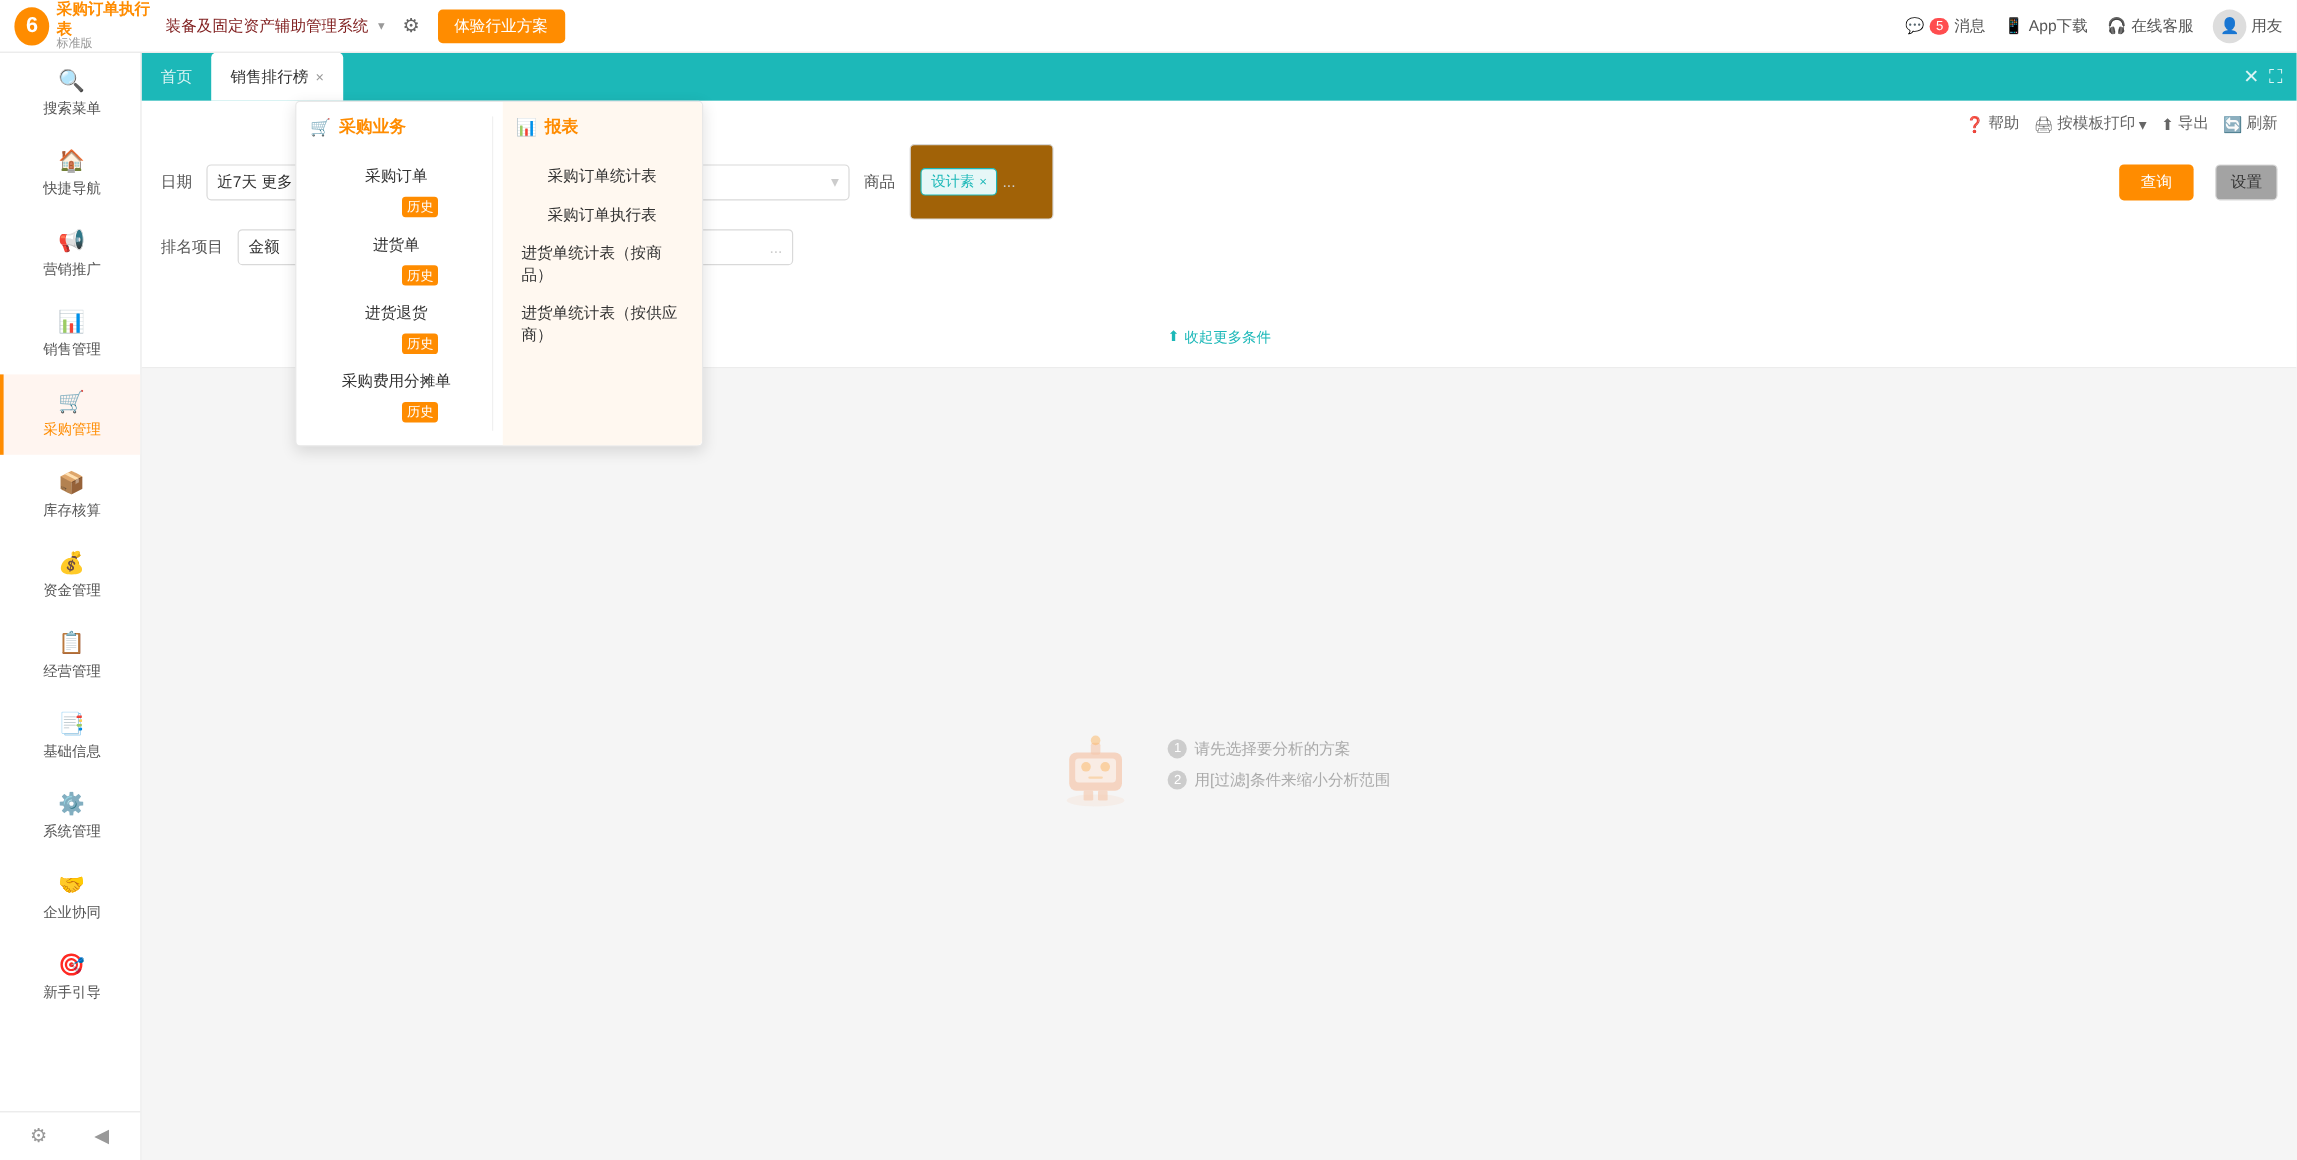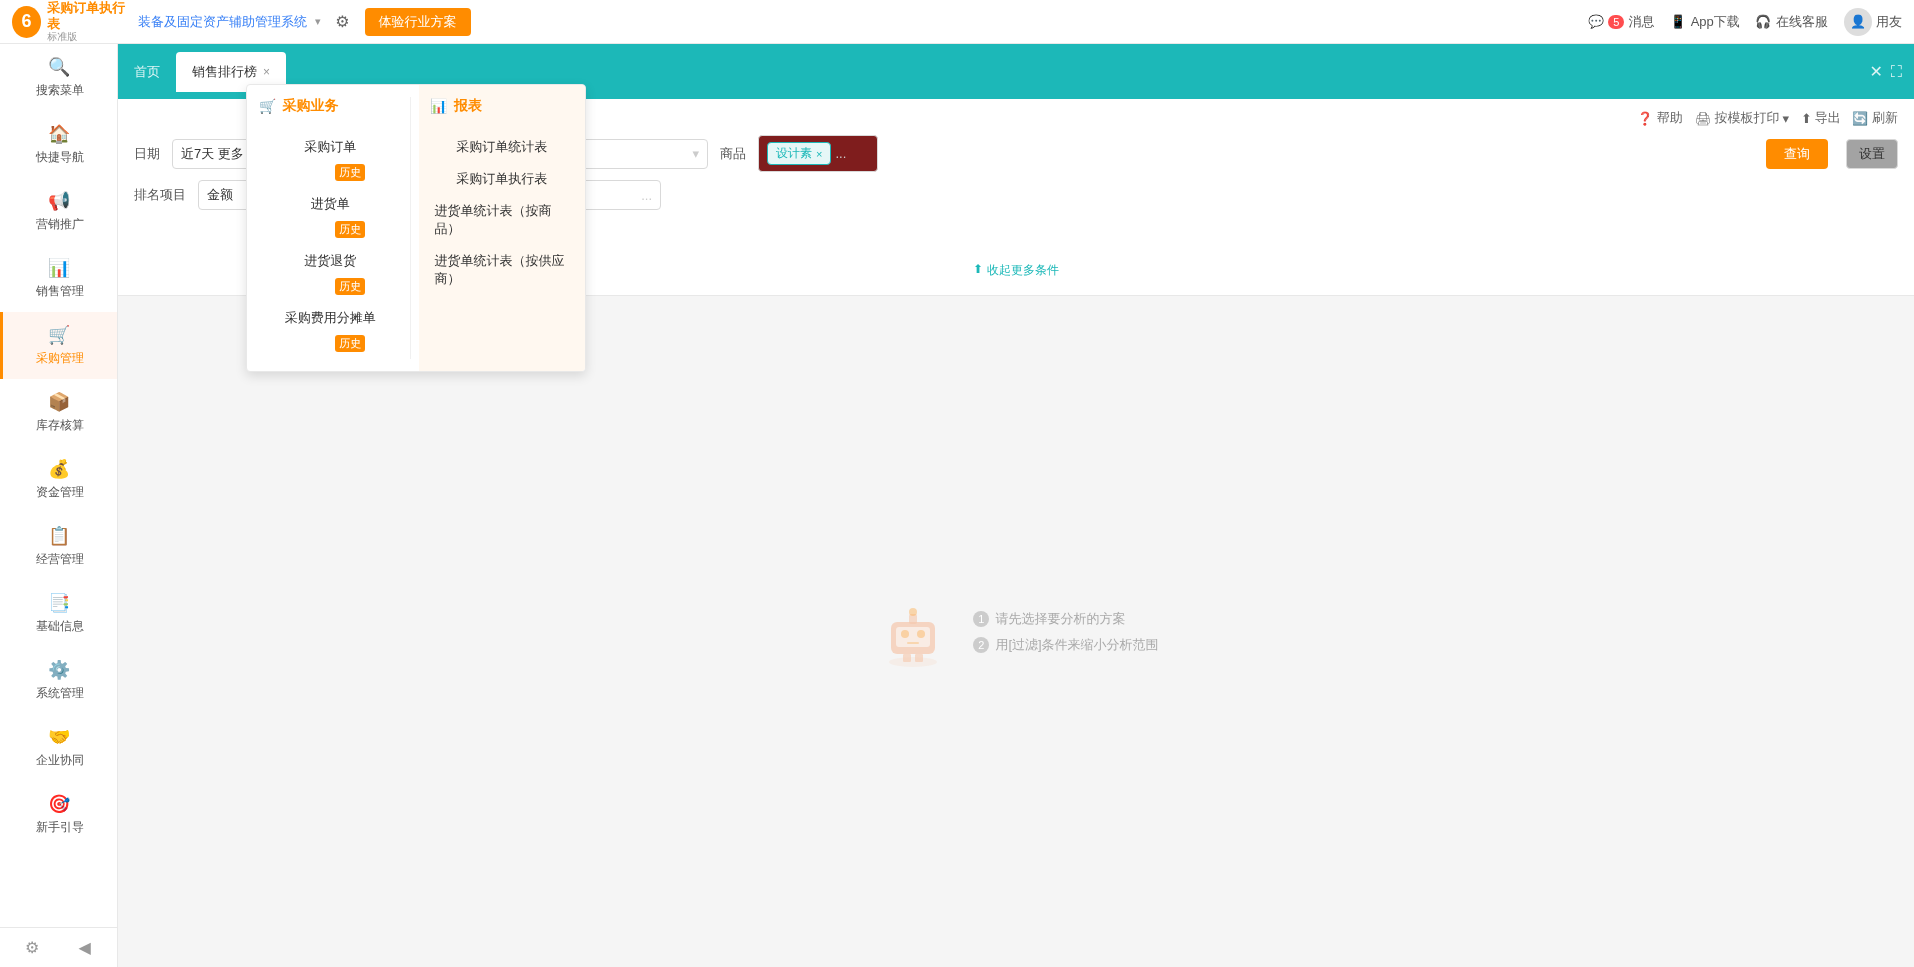--- a/index.html
+++ b/index.html
@@ -50,21 +50,21 @@
     }
     .header-middle {
       flex: 1;
       display: flex;
       align-items: center;
       gap: 8px;
       margin-left: 8px;
     }
     .system-name {
       font-size: 13px;
-      color: #3b82f6;
+      color: #7f1d1d;
     }
     .dropdown-arrow {
       cursor: pointer;
       color: #999;
       font-size: 11px;
     }
     .settings-icon {
       width: 28px;
       height: 28px;
       display: flex;
@@ -164,21 +164,21 @@
     .content-area {
       flex: 1;
       display: flex;
       flex-direction: column;
       overflow: hidden;
       position: relative;
     }
 
     
     .tab-bar {
-      height: 55px;
+      height: 40px;
       background: #1cb8b8;
       display: flex;
       align-items: center;
       padding: 0 0 0 0;
     }
     .tab-item {
       height: 40px;
       padding: 0 16px;
       display: flex;
       align-items: center;
@@ -549,21 +549,21 @@
         <div class="filter-input" style="display:flex;align-items:center;gap:6px;width:260px;">
           <span>近7天 更多 自定义</span>
           <span style="color:#ccc;margin-left:auto;">2024-12-31</span>
         </div>
         <span class="filter-label">单据状态</span>
         <div class="filter-select" style="width:200px;">
           <span></span>
           <span style="margin-left:auto;color:#ccc;">▾</span>
         </div>
         <span class="filter-label">商品</span>
-        <div style="display:flex;align-items:center;gap:4px;border:1px solid #d9d9d9;border-radius:4px;padding:6px 8px;min-width:120px;background:#7f1d1d;">
+        <div style="display:flex;align-items:center;gap:4px;border:1px solid #d9d9d9;border-radius:4px;padding:19px 8px;min-width:120px;background:#a16207;">
           <div class="filter-tag">
             <span>设计素</span>
             <span class="filter-tag-close">×</span>
           </div>
           <span style="color:#ccc;">...</span>
         </div>
         <div style="margin-left:auto;display:flex;gap:18px;">
           <button class="btn-query">查询</button>
           <button class="btn-settings">设置</button>
         </div>

